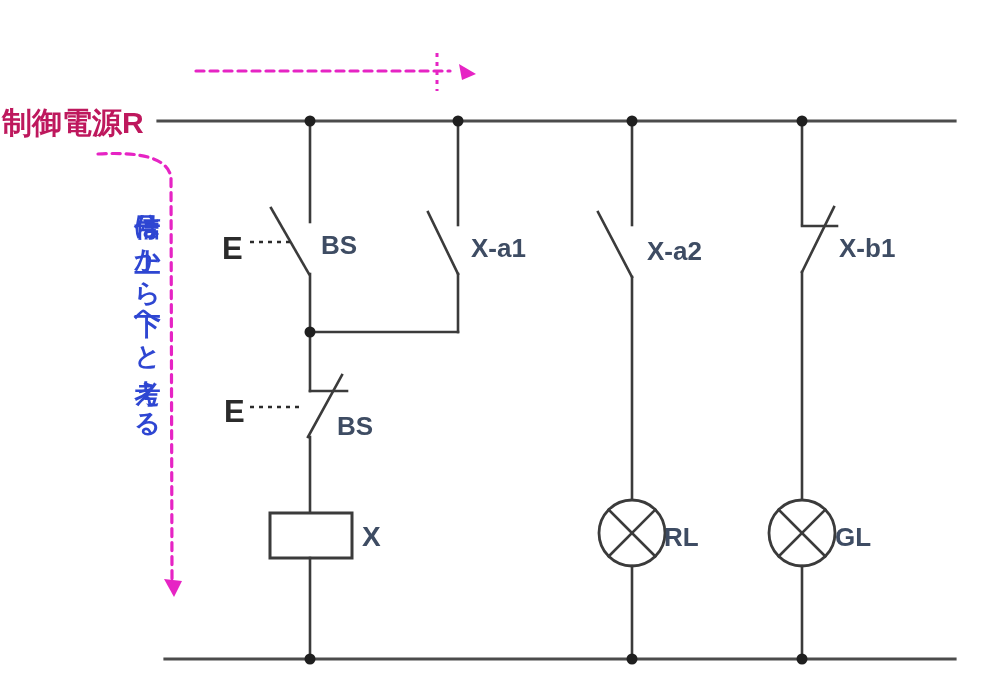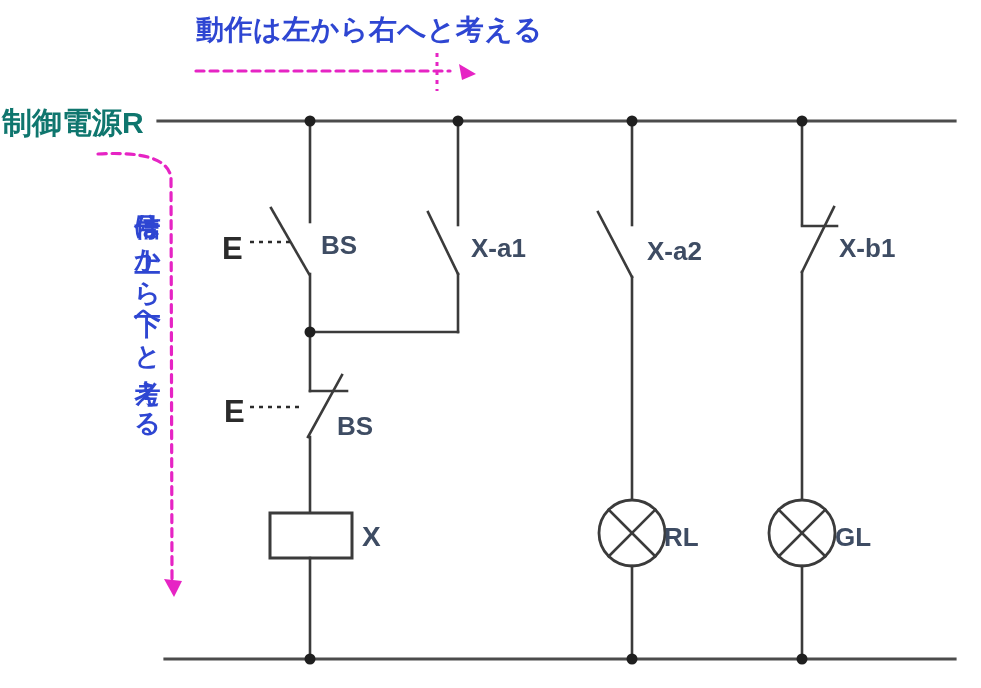--- a/index.html
+++ b/index.html
@@ -26,21 +26,21 @@
   #left-note{
     left:131px;top:193px;
     font-size:26px;
     writing-mode:vertical-rl;
     text-orientation:upright;
     letter-spacing:2px;
     height:345px;
   }
   .rail-label{
     position:absolute;
-    color:#0f766e;
+    color:#be185d;
     font-size:30px;
     font-weight:bold;
     white-space:nowrap;
     font-family:"Liberation Sans",sans-serif;
   }
   #rail-label-r{left:2px;top:103px;}
   #rail-label-s{left:2px;top:641px;}
   .wire{stroke:#3b3b3b;stroke-width:2.6;fill:none;stroke-linecap:square;}
   .rail{stroke:#4c4c4c;stroke-width:3.2;}
   .dashE{stroke:#2b2b2b;stroke-width:2.4;stroke-dasharray:4 5;fill:none;}
@@ -138,20 +138,19 @@
     <text class="lbl" x="471" y="257">X-a1</text>
     <text class="lbl" x="647" y="260">X-a2</text>
     <text class="lbl" x="839" y="257">X-b1</text>
     <text class="elbl" x="224" y="422">E</text>
     <text class="lbl" x="337" y="435">BS</text>
     <text class="lbl" x="362" y="546" style="font-size:28px">X</text>
     <text class="lbl" x="664" y="546">RL</text>
     <text class="lbl" x="835" y="546">GL</text>
   </svg>
 
-  <div id="top-note" class="note-blue">動作は左から右へと考える</div>
 
   <div id="left-note" class="note-blue">信号は上から下へと考える</div>
 
   <div id="rail-label-r" class="rail-label">制御電源R</div>
 
 
 </div>
 
 </body></html>

